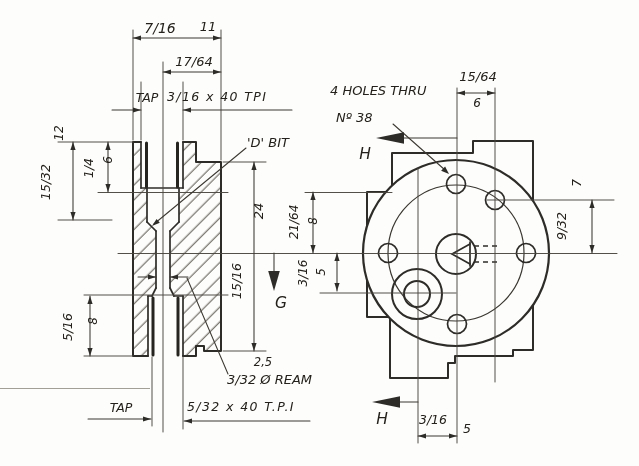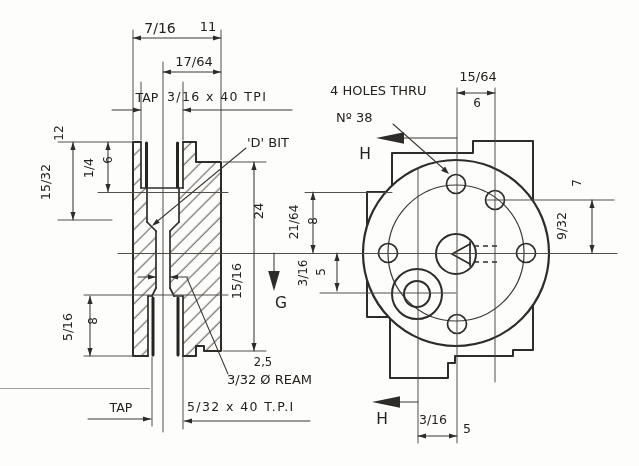--- a/index.html
+++ b/index.html
@@ -1,17 +1,17 @@
 <!DOCTYPE html>
 <html><head>
 <meta charset="utf-8">
 <style>
   html,body{margin:0;padding:0;background:#ffffff;}
   .page{position:relative;width:639px;height:466px;background:#fdfdfb;overflow:hidden;
-        font-family:"DejaVu Sans",sans-serif;}
+        font-family:"DejaVu Sans",sans-serif;font-style:italic;}
   svg{display:block;}
   .outline{fill:none;stroke:#2e2c29;stroke-width:2;stroke-linecap:round;stroke-linejoin:round;}
   .bold{fill:none;stroke:#26241f;stroke-width:3;stroke-linecap:round;}
   .med{fill:none;stroke:#2e2c29;stroke-width:1.7;stroke-linecap:round;}
   .thin{fill:none;stroke:#4a463f;stroke-width:.95;stroke-linecap:round;}
   .dim{fill:none;stroke:#3c3832;stroke-width:1.05;stroke-linecap:round;}
   .arr{fill:#2e2c29;stroke:none;}
   .dash{fill:none;stroke:#2e2c29;stroke-width:1.3;stroke-dasharray:5 4;}
   .faint{stroke:#8a867e;stroke-width:.8;}
   text{fill:#24211c;font-family:"DejaVu Sans",sans-serif;}

